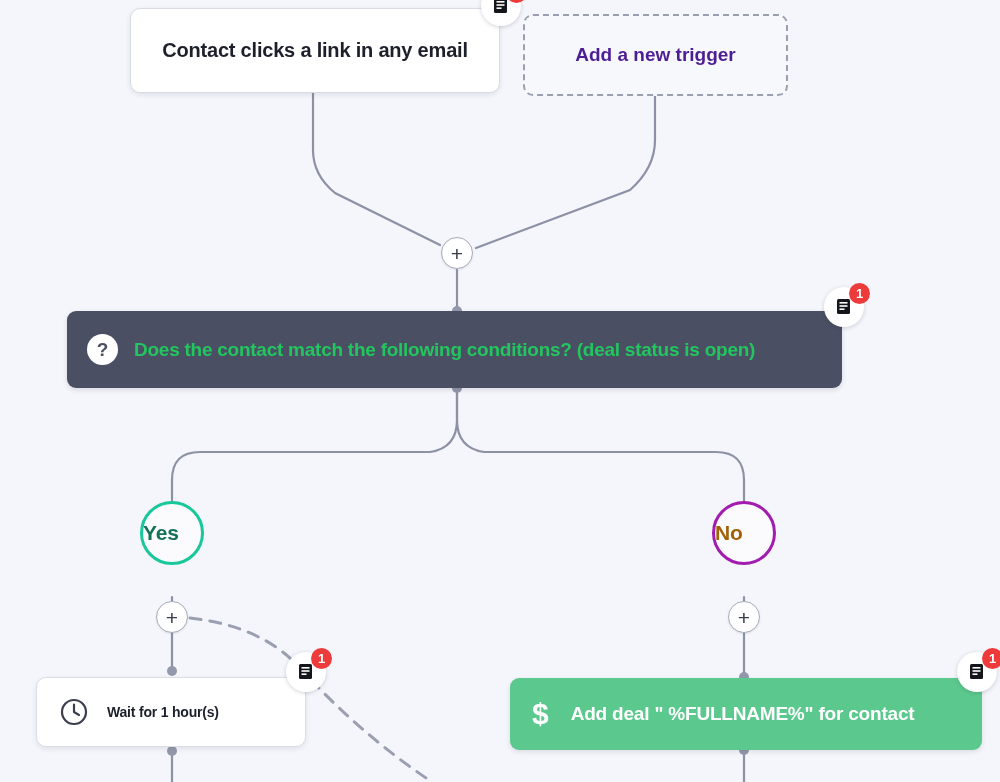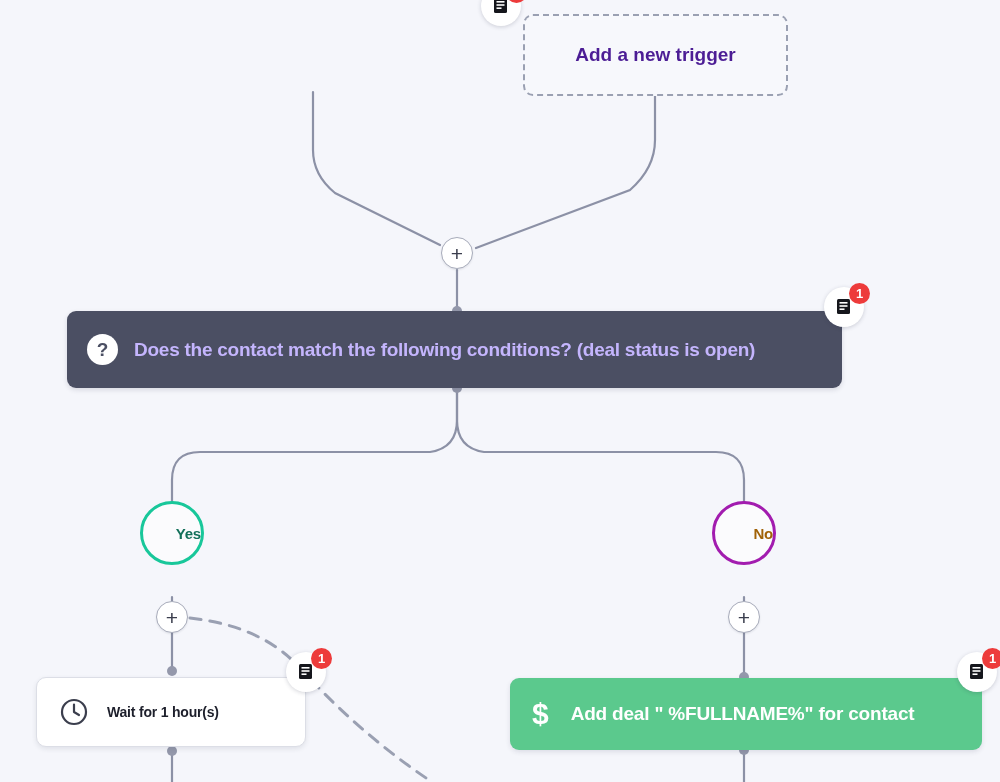--- a/index.html
+++ b/index.html
@@ -62,21 +62,21 @@
   
   .card-dark {
     background: #4b4f63;
     border-radius: 9px;
     box-shadow: 0 2px 5px rgba(40,45,70,.14);
     padding-left: 20px;
   }
   .card-dark .label {
     font-size: 19px;
     font-weight: bold;
-    color: #c4b5fd;
+    color: #22c55e;
     white-space: nowrap;
     letter-spacing: -0.25px;
   }
 
   
   .card-green {
     background: #5bc98d;
     border-radius: 9px;
     box-shadow: 0 2px 5px rgba(40,45,70,.12);
     padding-left: 22px;
@@ -152,22 +152,22 @@
 
   
   .branch {
     position: absolute;
     width: 64px; height: 64px;
     border-radius: 50%;
     background: #fbfbfd;
     box-sizing: border-box;
     display: flex;
     align-items: center;
-    justify-content: flex-end;
-    font-size: 15px;
+    justify-content: flex-start;
+    font-size: 21px;
     font-weight: bold;
     letter-spacing: -0.2px;
   }
   .branch-yes { border: 3px solid #18c79a; color: #13705a; }
   .branch-no  { border: 3px solid #a21caf; color: #a16207; }
 
   
   .badge {
     position: absolute;
     width: 40px; height: 40px;
@@ -229,20 +229,23 @@
     <g fill="#9498ab">
       <circle cx="457" cy="311" r="5"></circle>
       <circle cx="457" cy="388" r="5"></circle>
       <circle cx="172" cy="671" r="5"></circle>
       <circle cx="172" cy="751" r="5"></circle>
       <circle cx="744" cy="677" r="5"></circle>
       <circle cx="744" cy="750" r="5"></circle>
     </g>
   </svg>
 
+  <div class="node card-white" style="left:130px; top:8px; width:370px; height:85px;">
+    <span class="label">Contact clicks a link in any email</span>
+  </div>
   <div class="badge" style="left:481px; top:-14px;">
     <svg width="20" height="20" viewBox="0 0 20 20">
       <rect x="3" y="2" width="13" height="15" rx="1.5" fill="#15161c"></rect>
       <rect x="5.5" y="5" width="8" height="1.6" fill="#ffffff"></rect>
       <rect x="5.5" y="8.2" width="8" height="1.6" fill="#ffffff"></rect>
       <rect x="5.5" y="11.4" width="5" height="1.6" fill="#ffffff"></rect>
     </svg>
     <span class="count">1</span>
   </div>
 

